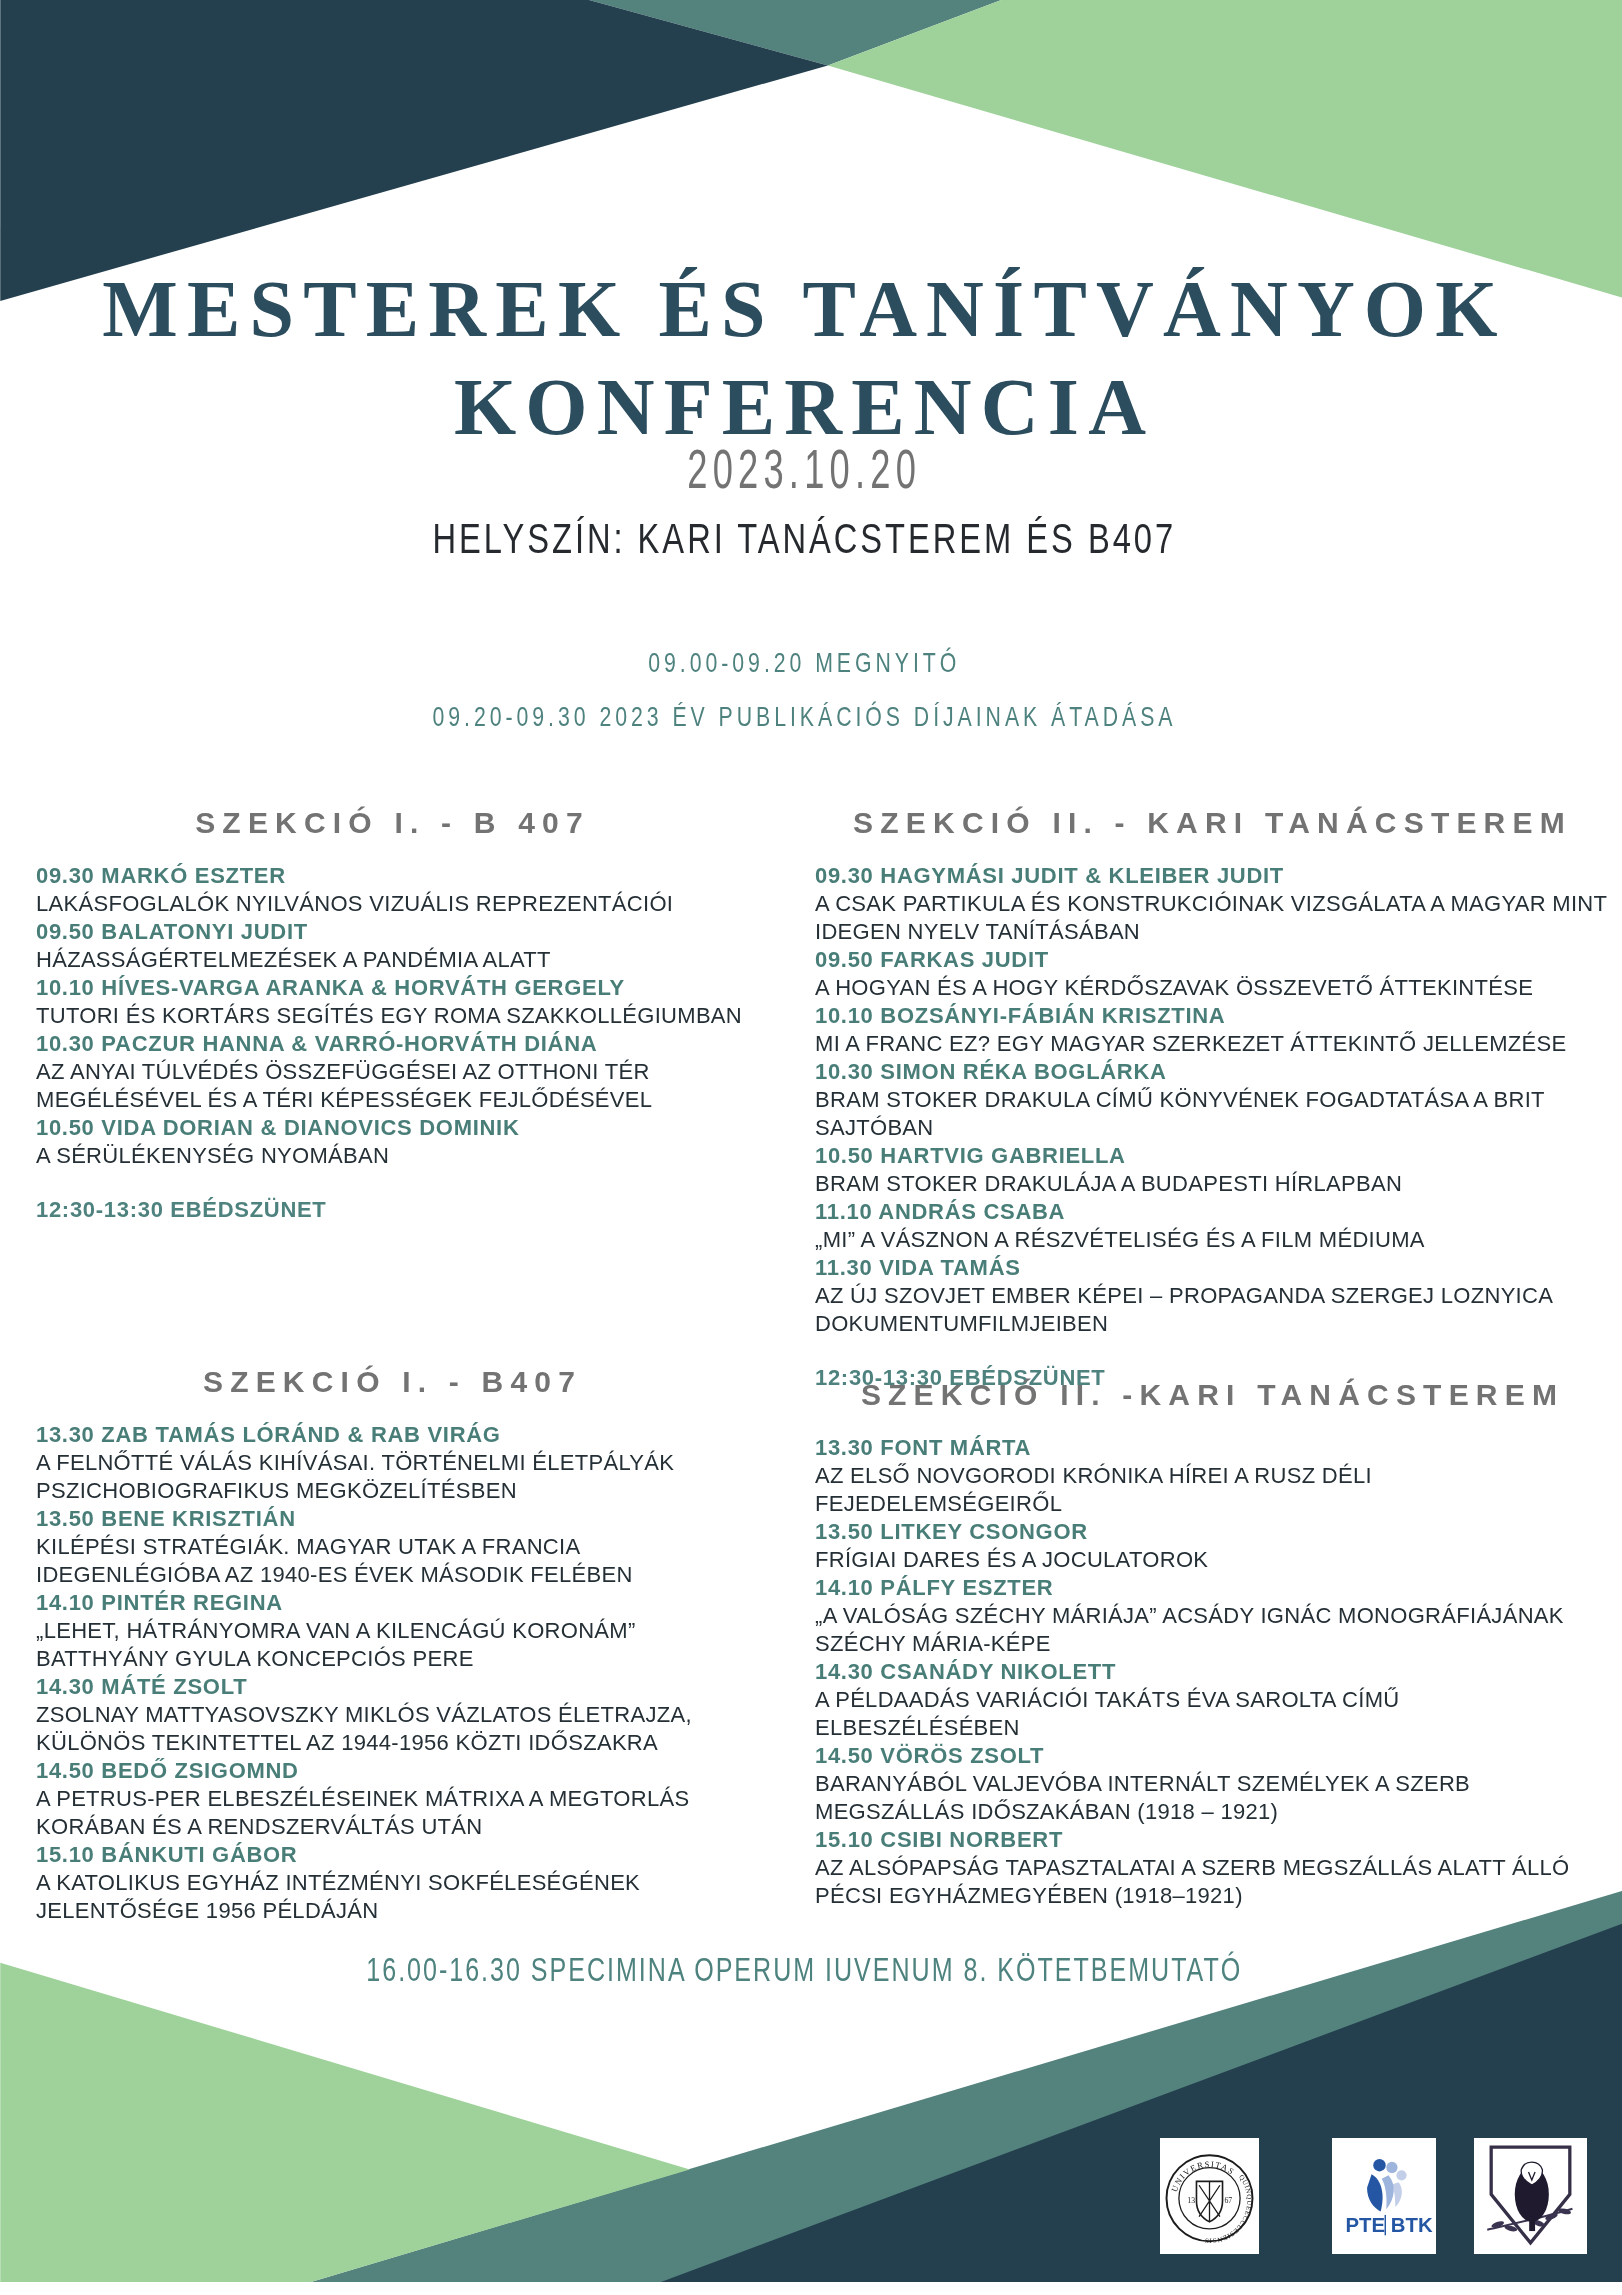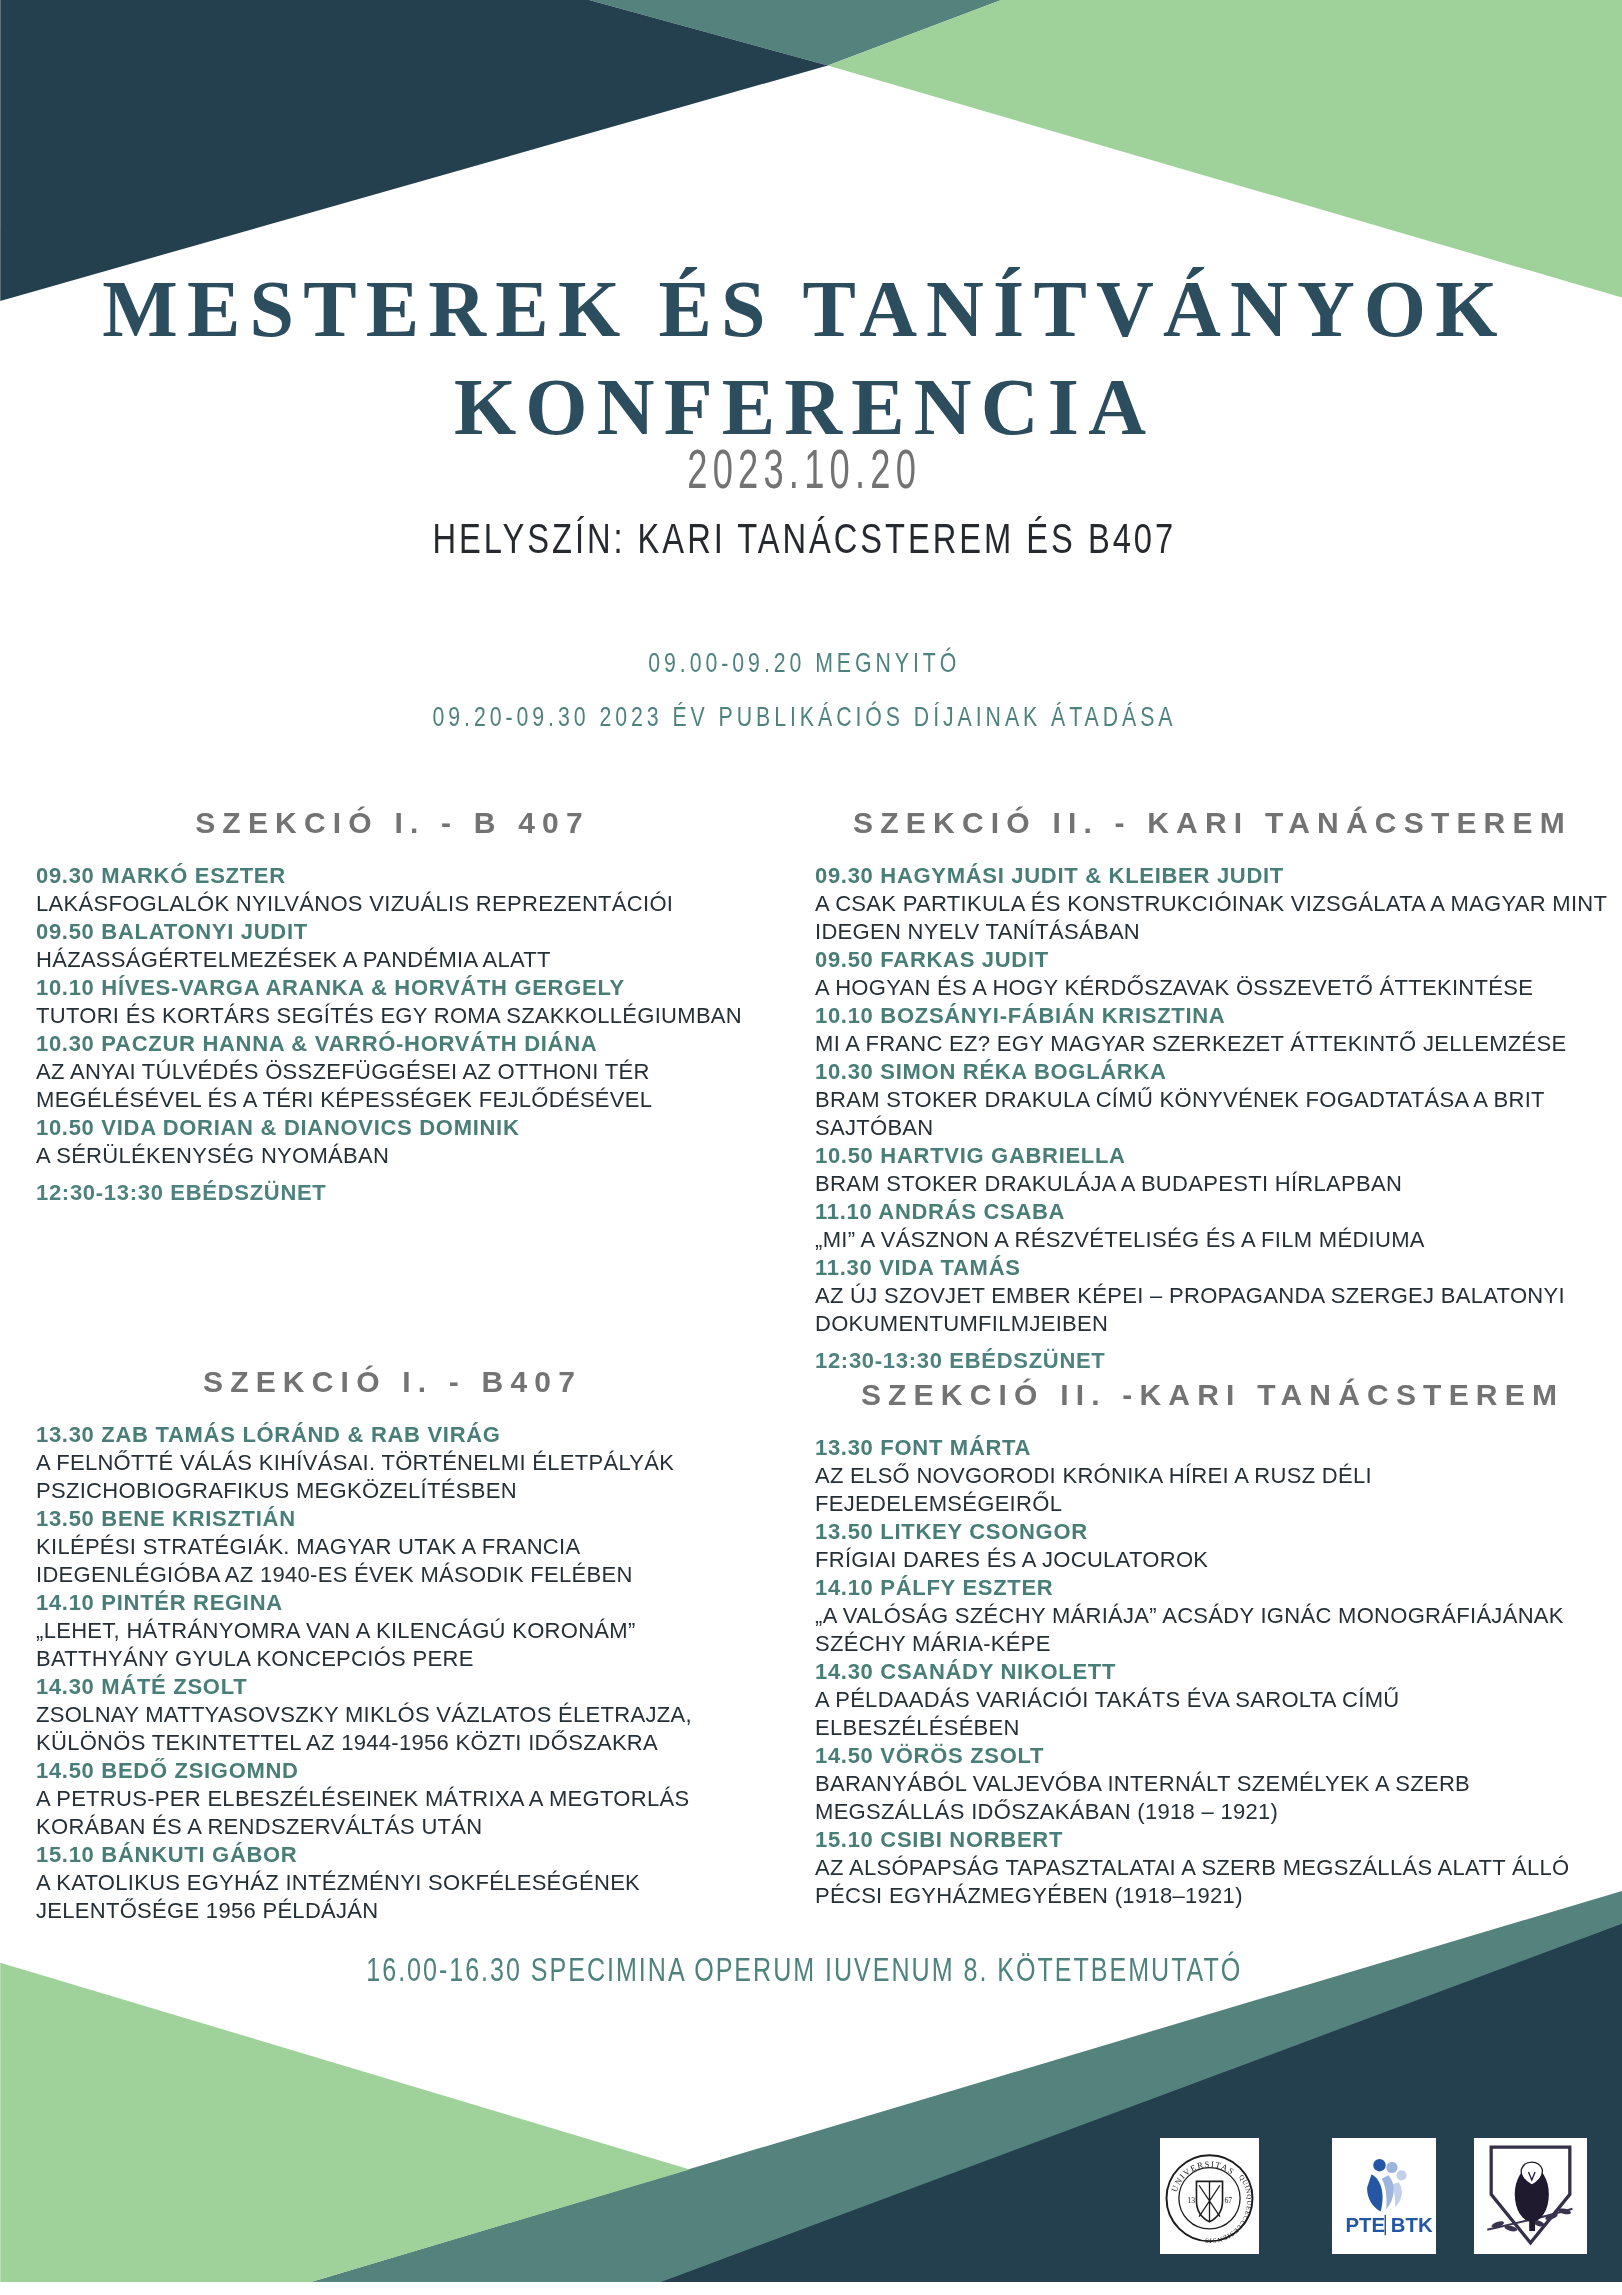--- a/index.html
+++ b/index.html
@@ -25,21 +25,21 @@
   .col-mr{left:815px;top:806px;width:795px;}
   .col-al{left:36px;top:1365px;width:713px;}
   .col-ar{left:815px;top:1378px;width:795px;}
 
   .section-header{color:#737373;font-size:30px;font-weight:700;letter-spacing:7.2px;
     text-align:center;margin:0 0 22px 0;}
   .talk{font-size:22px;line-height:28px;}
   .talk-speaker{color:#497e78;font-weight:700;letter-spacing:0.7px;}
   .talk-title{color:#242f36;font-weight:400;letter-spacing:0.3px;}
   .lunch-break{color:#4e827e;font-weight:700;font-size:22px;line-height:28px;
-    letter-spacing:0.7px;margin-top:9px;}
+    letter-spacing:0.7px;margin-top:26px;}
 
   .logo-card{position:absolute;background:#ffffff;top:2138px;height:116px;}
   .logo-card svg{display:block;width:100%;height:100%;}
   #logo-seal{left:1160px;width:99px;}
   #logo-pte{left:1332px;width:104px;}
   #logo-owl{left:1474px;width:113px;}
 </style>
 </head>
 <body>
 
@@ -131,21 +131,21 @@
         <div class="talk-title">BRAM STOKER DRAKULÁJA A BUDAPESTI HÍRLAPBAN</div>
       </div>
 
       <div class="talk">
         <div class="talk-speaker">11.10 ANDRÁS CSABA</div>
         <div class="talk-title">„MI” A VÁSZNON A RÉSZVÉTELISÉG ÉS A FILM MÉDIUMA</div>
       </div>
 
       <div class="talk">
         <div class="talk-speaker">11.30 VIDA TAMÁS</div>
-        <div class="talk-title">AZ ÚJ SZOVJET EMBER KÉPEI – PROPAGANDA SZERGEJ BALATONYI DOKUMENTUMFILMJEIBEN</div>
+        <div class="talk-title">AZ ÚJ SZOVJET EMBER KÉPEI – PROPAGANDA SZERGEJ LOZNYICA DOKUMENTUMFILMJEIBEN</div>
       </div>
     </div>
   <div class="lunch-break">12:30-13:30 EBÉDSZÜNET</div>
 </div>
 
 <div class="col col-al">
   <h2 class="section-header">SZEKCIÓ I. - B407</h2>
   <div>
 
       <div class="talk">

